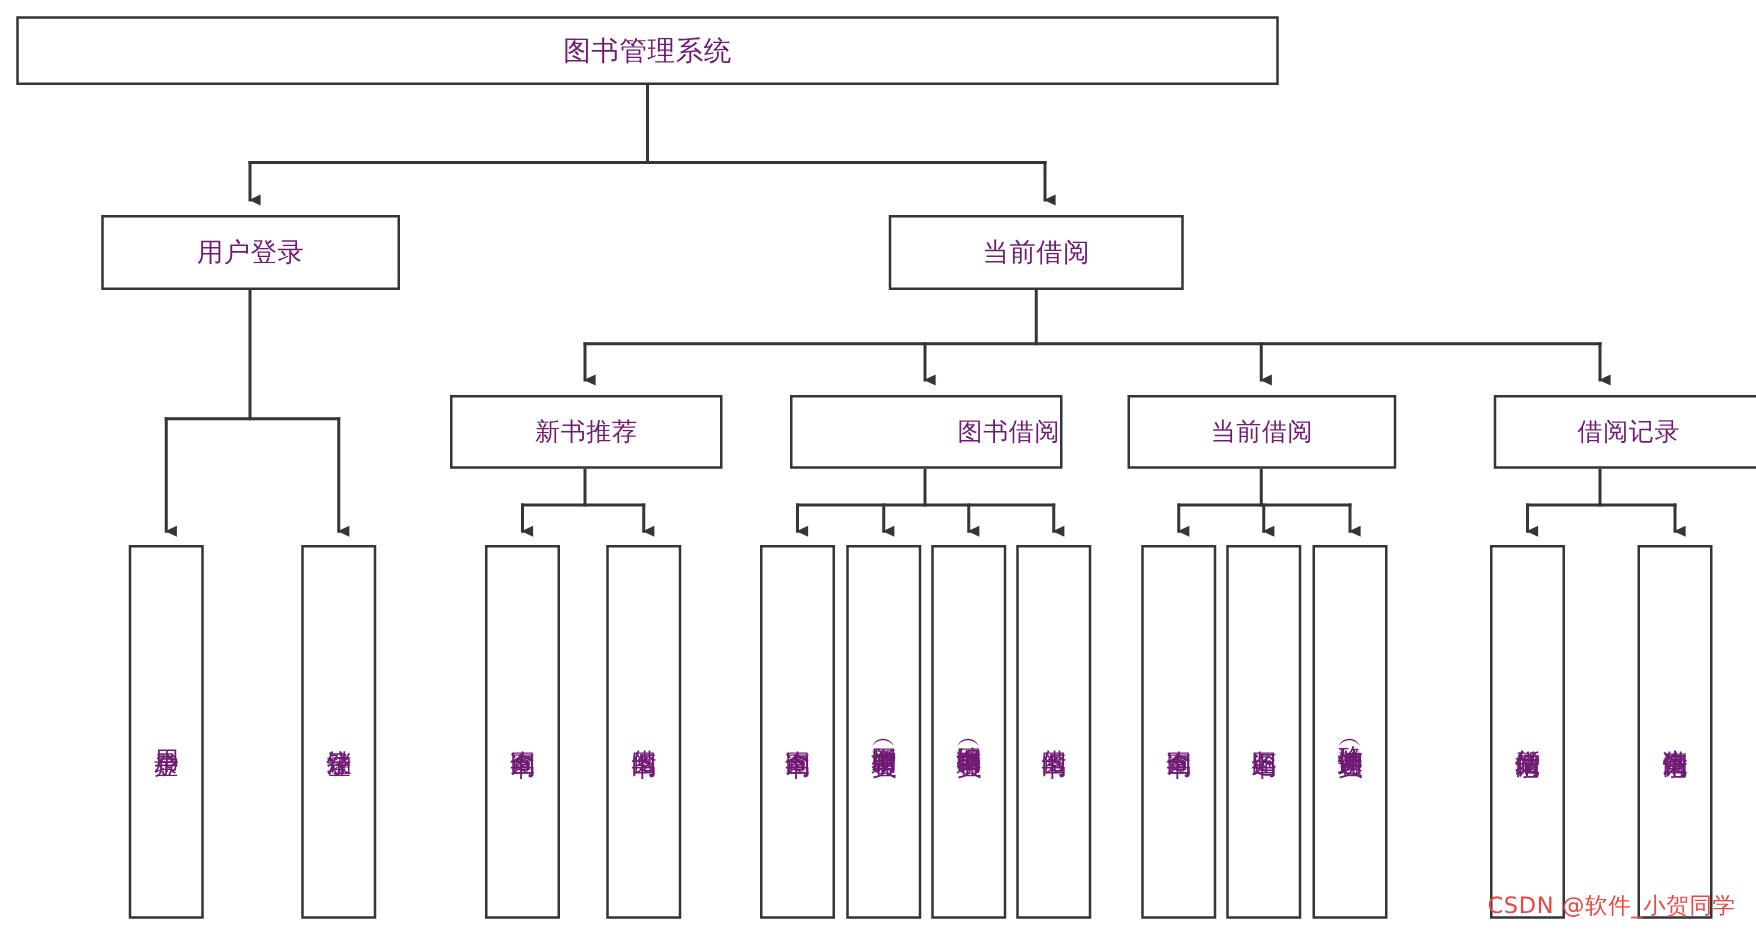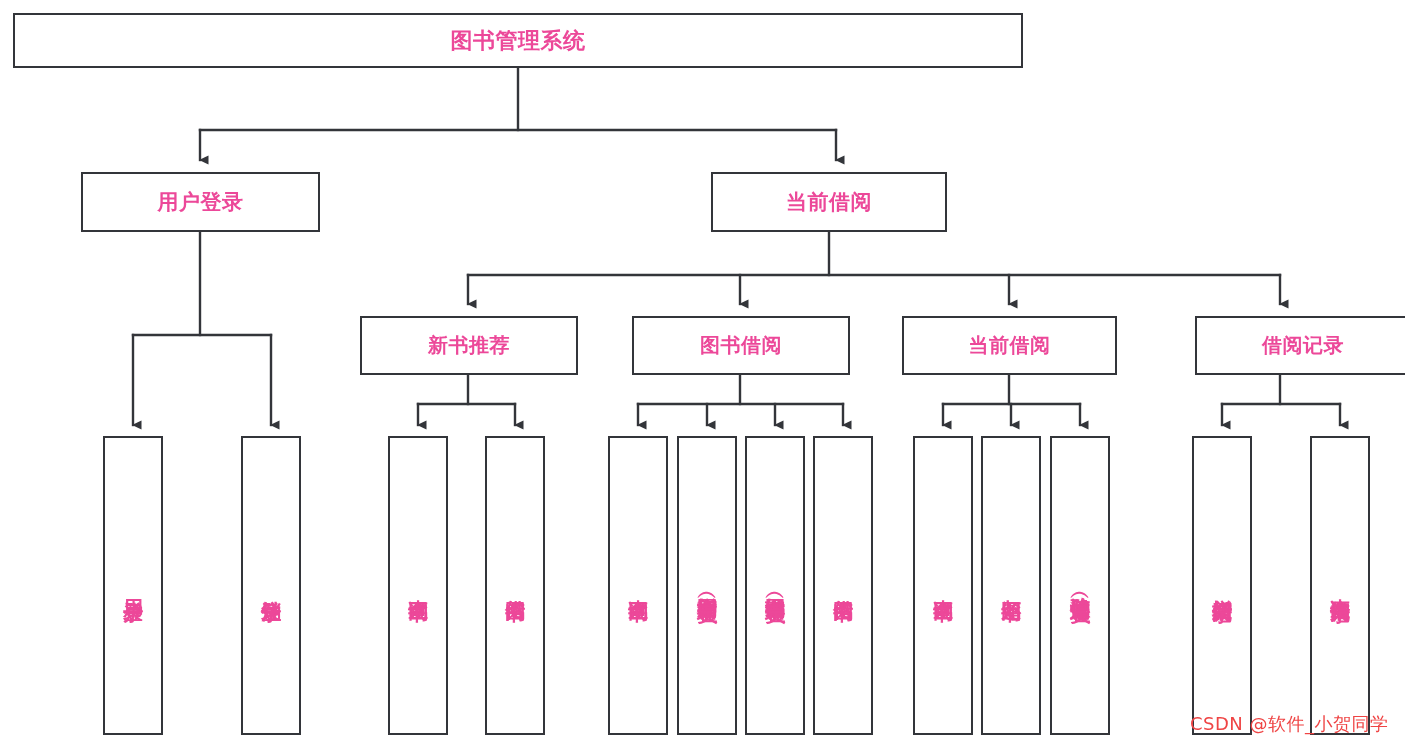--- a/index.html
+++ b/index.html
@@ -25,23 +25,22 @@
     pointer-events: none;
   }
   .node {
     position: absolute;
     box-sizing: border-box;
     background: #ffffff;
     border: 2.2px solid #33353a;
     display: flex;
     align-items: center;
     justify-content: center;
-    color: #ec4899;
+    color: #701a75;
     letter-spacing: 0.5px;
-    font-weight: bold;
   }
   .node.root {
     font-size: 22px;
   }
   .node.level2 {
     font-size: 21px;
   }
   .node.level3 {
     font-size: 20px;
   }
@@ -135,21 +134,21 @@
   </div>
 
   <div class="node level2" style="left:711px; top:172px; width:236px; height:60px;">
     <span class="label">当前借阅</span>
   </div>
 
   <div class="node level3" style="left:360px; top:316px; width:218px; height:59px;">
     <span class="label">新书推荐</span>
   </div>
 
-  <div class="node level3" style="left:632px; top:316px; width:218px; height:59px;">
+  <div class="node level3" style="left:632px; top:316px; width:218px; height:59px;justify-content:flex-end;">
     <span class="label">图书借阅</span>
   </div>
 
   <div class="node level3" style="left:902px; top:316px; width:215px; height:59px;">
     <span class="label">当前借阅</span>
   </div>
 
   <div class="node level3" style="left:1172px; top:316px; width:216px; height:59px;margin-left:23px;">
     <span class="label">借阅记录</span>
   </div>

